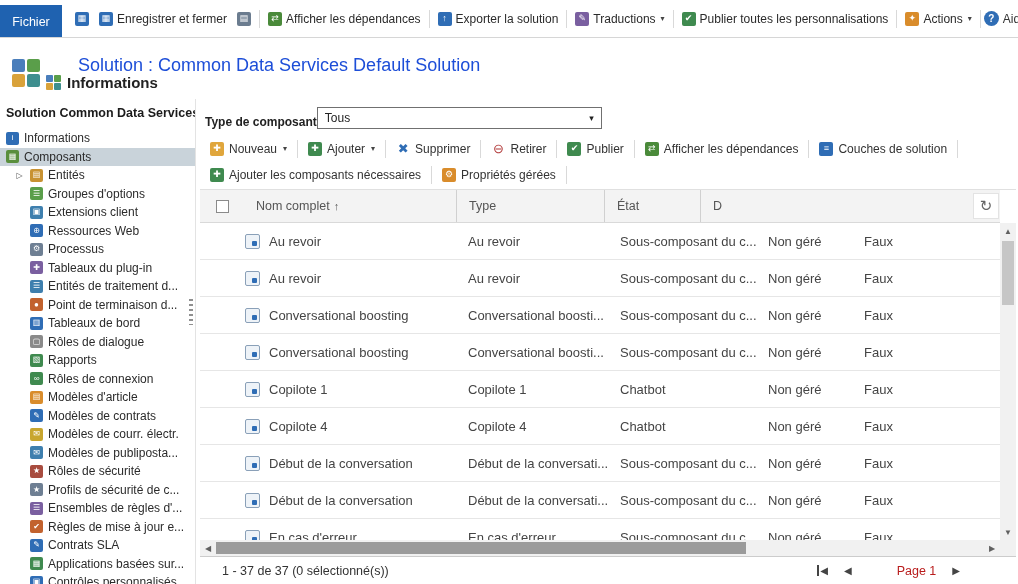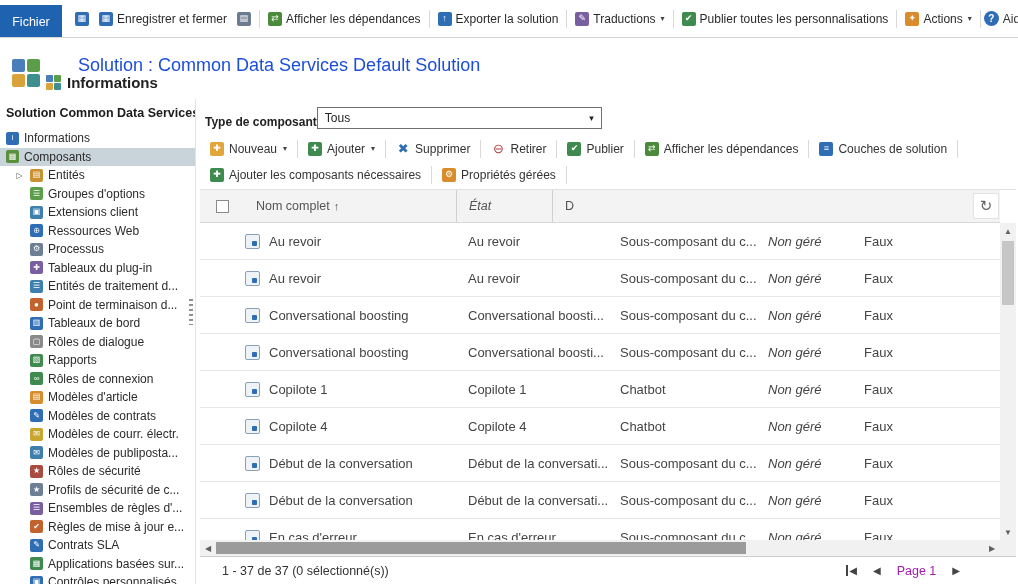--- a/index.html
+++ b/index.html
@@ -55,21 +55,21 @@
   .gtb-btn{display:flex;align-items:center;gap:5px;padding:3px 7px;cursor:pointer;white-space:nowrap;font-size:12px;color:#333;}
 
   
   .grid{position:absolute;left:3px;top:90px;right:2px;bottom:28px;border-top:1px solid #e0e0e0;}
   .grid-header{position:absolute;left:0;top:0;right:16px;height:33px;background:#f3f3f3;display:flex;align-items:stretch;border-bottom:1px solid #d9d9d9;}
   .hcheck{width:44px;display:flex;align-items:center;justify-content:center;flex:none;}
   .checkbox{width:13px;height:13px;border:1px solid #8a8a8a;background:#fff;cursor:pointer;}
   .hcols{display:flex;flex:1;align-items:stretch;min-width:0;}
   .hcell{display:flex;align-items:center;padding-left:12px;font-size:12.5px;color:#555;border-left:1px solid #d0d0d0;overflow:hidden;white-space:nowrap;flex:none;cursor:pointer;}
   .hcell.c1{border-left:none;}
-  .c1{width:212px;} .c2{width:152px;} .c3{width:148px;} .c4{width:96px;font-style:italic;} .c5{width:108px;} .c6{flex:1;min-width:0;width:auto;}
+  .c1{width:212px;} .c2{width:152px;} .c3{width:148px;} .c4{width:96px;} .c5{width:108px;} .c6{flex:1;min-width:0;width:auto;}
   .sort{margin-left:4px;font-size:11px;color:#555;}
   .refresh{position:absolute;right:1px;top:3px;width:26px;height:26px;background:#fff;border:1px solid #e3e3e3;display:flex;align-items:center;justify-content:center;color:#666;font-size:15px;cursor:pointer;}
   .grid-body{position:absolute;left:0;top:33px;right:16px;bottom:16px;overflow:hidden;background:#fff;}
   .row{display:flex;align-items:center;height:37px;border-bottom:1px solid #e6e6e6;font-size:13px;color:#444;background:#fff;cursor:pointer;}
   .cell{padding-left:12px;white-space:nowrap;overflow:hidden;flex:none;}
   .cell.c0{width:44px;padding:0;height:100%;}
   .cell.c1{display:flex;align-items:center;gap:9px;padding-left:0;}
   .row-icn{width:15px;height:15px;border:1px solid #8aa0b8;border-radius:2px;background:#eef3f8;position:relative;flex:none;margin-left:1px;}
   .row-icn::after{content:"";position:absolute;right:2px;bottom:2px;width:5px;height:5px;background:#2f6db5;border-radius:1px;}
   .rtxt{overflow:hidden;text-overflow:ellipsis;}
@@ -84,21 +84,21 @@
   .hscroll .left{left:0;top:0;width:16px;height:16px;}
   .hscroll .right{right:0;top:0;width:16px;height:16px;}
   .hthumb{position:absolute;top:2px;bottom:2px;left:16px;width:530px;background:#9b9b9b;cursor:pointer;}
   .corner{position:absolute;right:0;bottom:0;width:16px;height:16px;background:#f1f1f1;}
 
   
   .statusbar{position:absolute;left:3px;right:2px;bottom:0;height:28px;border-top:1px solid #cccccc;display:flex;align-items:center;font-size:12.5px;color:#333;padding-left:22px;background:#fff;}
   .pager{margin-left:auto;display:flex;align-items:center;gap:16px;margin-right:56px;color:#333;}
   .picon{font-size:10px;cursor:pointer;color:#444;}
   .pfirst{border-left:2px solid #444;padding-left:1px;}
-  .page-label{font-size:12.5px;color:#a21caf;}
+  .page-label{font-size:12.5px;color:#b91c1c;margin-left:29px;}
 </style>
 </head>
 <body>
 
 <div class="app">
 
   <header class="topbar">
     <div class="file-tab">Fichier</div>
     <div class="tb-items" id="topToolbar">
         <div class="tb-btn">
@@ -361,20 +361,23 @@
     <div class="grid">
       <div class="grid-header">
         <div class="hcheck">
           <span class="checkbox"></span>
         </div>
         <div class="hcols" id="gridHeaderCols">
             <div class="hcell c1">
               <span class="htxt">Nom complet</span>
               <span class="sort">↑</span>
             </div>
+            <div class="hcell c3">
+              <span class="htxt">Type</span>
+            </div>
             <div class="hcell c4">
               <span class="htxt">État</span>
             </div>
             <div class="hcell c6">
               <span class="htxt">D</span>
             </div>
           </div>
         <div class="refresh">
           <span>↻</span>
         </div>

